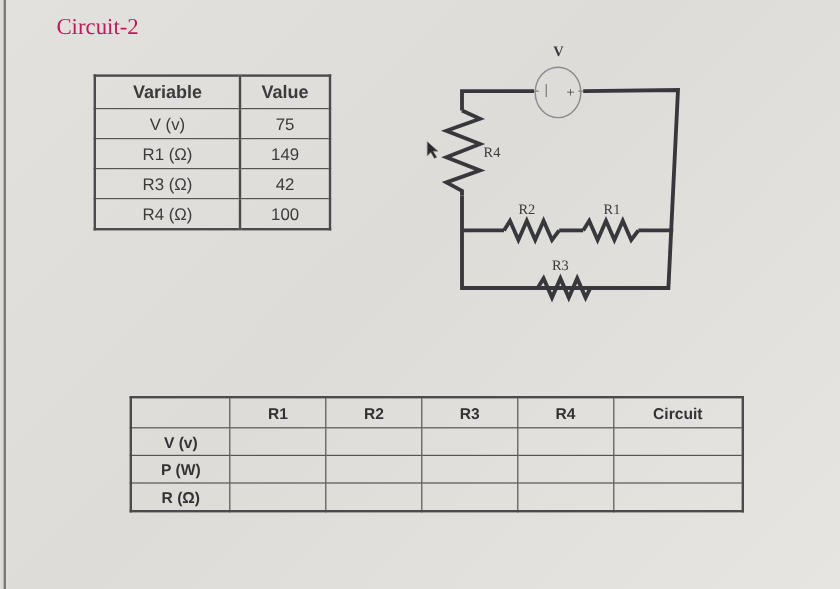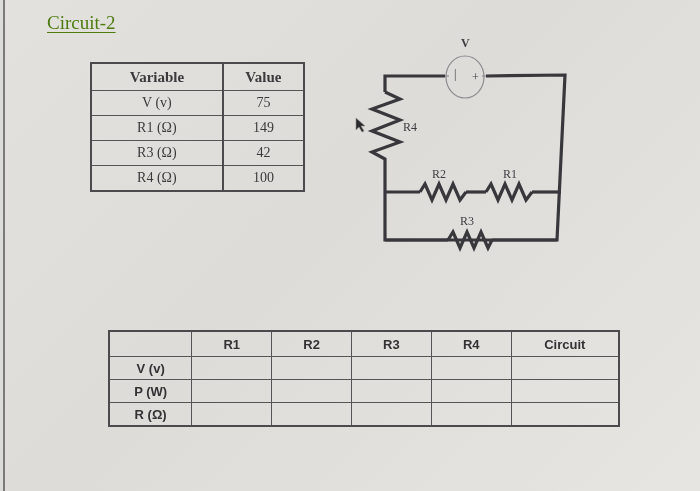--- a/index.html
+++ b/index.html
@@ -10,29 +10,29 @@
       font-family: "Liberation Sans", sans-serif;
     }
     .page {
       position: absolute; left: 3px; top: 0; width: 697px; height: 491px;
       background: linear-gradient(135deg, #e2e1dd 0%, #dedcd8 45%, #e6e5e1 100%);
       border-left: 2px solid #7a7a78;
     }
     .title {
       position: absolute; left: 47px; top: 12px;
       font-family: "Liberation Serif", serif;
-      font-size: 19px; color: #4d7c0f;
-      text-decoration: underline; text-underline-offset: 3px;
+      font-size: 19px; color: #be185d;
+      text-underline-offset: 3px;
       text-decoration-thickness: 1px;
     }
     table { border-collapse: collapse; position: absolute; }
     .vars {
-      left: 90px; top: 62px; width: 215px;
+      left: 78px; top: 62px; width: 198px;
       border: 2px solid #4b4b4d;
-      font-family: Liberation Serif, serif;
+      font-family: Liberation Sans, sans-serif;
     }
     .vars td, .vars th {
       border: 1px solid #555557;
       text-align: center; color: #3b3b3d;
       height: 24px; padding: 0; font-size: 14px;
     }
     .vars th { font-weight: bold; font-size: 15px; height: 26px; }
     .vars col.c1 { width: 125px; }
     .vars col.c2 { width: 77px; }
     .vars td.c1, .vars th.c1 { border-right: 2px solid #4b4b4d; }

